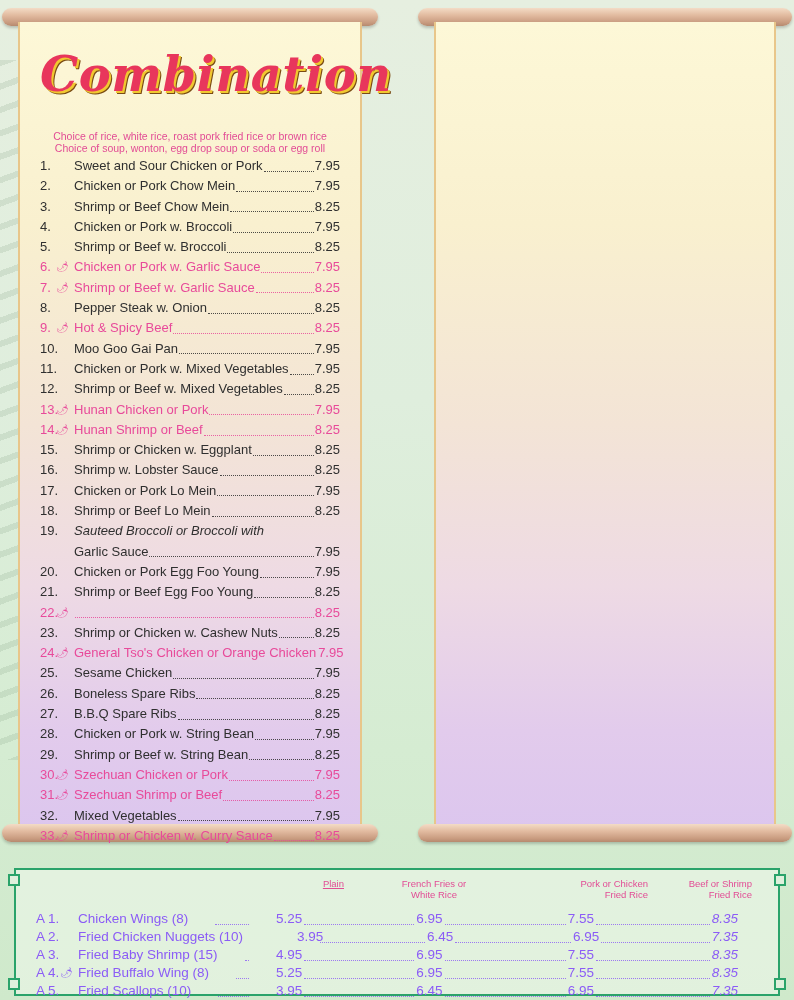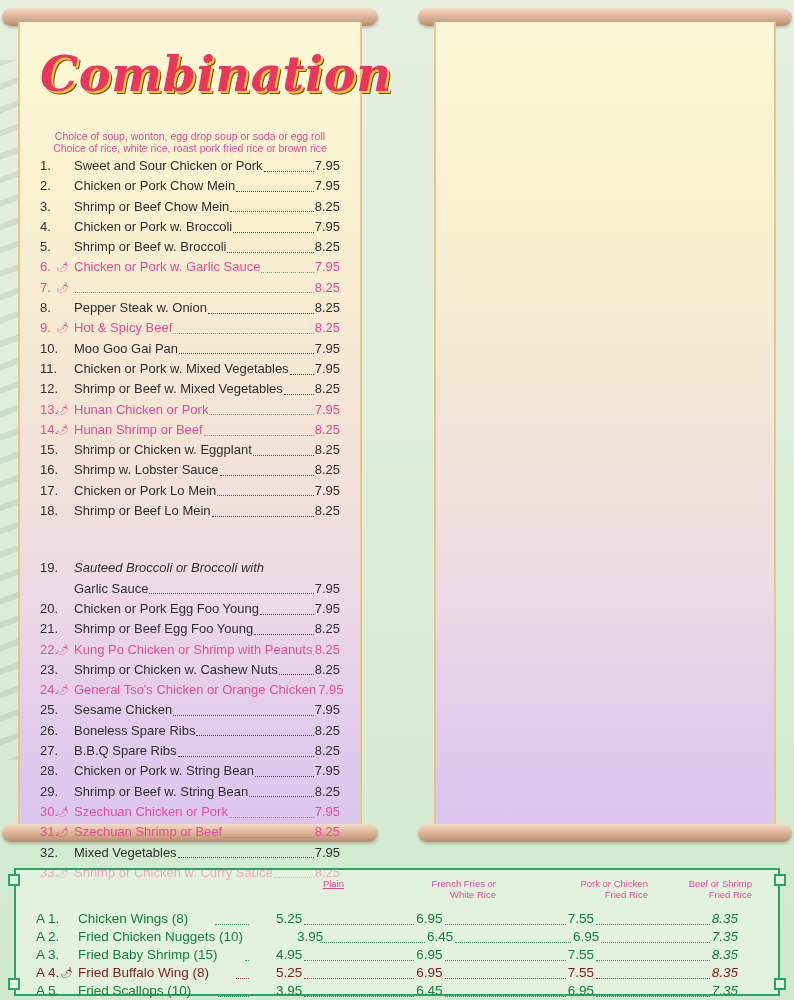--- a/index.html
+++ b/index.html
@@ -62,21 +62,21 @@
   .menu-item.hot { color: #e84a9a; }
   .menu-item .num { width: 34px; flex: none; position: relative; }
   .menu-item .pepper { position: absolute; left: 16px; top: 0; font-size: 10px; }
   .menu-item .name { flex: none; }
   .menu-item .dots {
     flex: 1 1 auto; overflow: hidden; margin: 0 1px;
     border-bottom: 1.5px dotted currentColor; height: 1px; align-self: center;
     transform: translateY(5px); opacity: 0.85;
   }
   .menu-item .price { flex: none; }
-  .menu-item.two-line { height: 40.6px; align-items: flex-end; margin-top: 37px; }
+  .menu-item.two-line { height: 40.6px; align-items: flex-end; }
   .menu-item.two-line .stack { display: flex; flex-direction: column; flex: 1; }
   .menu-item.two-line .stack .l1 { height: 20.3px; line-height: 20.3px; font-style: italic; }
   .menu-item.two-line .stack .l2 { display: flex; align-items: baseline; height: 20.3px; line-height: 20.3px; }
   .menu-item.two-line .num { align-self: flex-start; line-height: 20.3px; }
 
   #left-content { position: absolute; left: 38px; top: 38px; width: 300px; }
 
   
   #appetizers {
     position: absolute; left: 14px; top: 868px; width: 766px; height: 128px;
@@ -92,23 +92,23 @@
   .corner.tr { right: -8px; top: 4px; }
   .corner.br { right: -8px; bottom: 4px; }
   .app-header {
     position: absolute; top: 8px; left: 0; right: 0; height: 26px;
     font-size: 9.5px; color: #e24c95; line-height: 11px;
   }
   .app-header .col { position: absolute; text-align: right; }
   .app-rows { position: absolute; top: 40px; left: 20px; right: 40px; }
   .app-row {
     display: flex; align-items: baseline; height: 18px; line-height: 18px;
-    font-size: 13.5px; color: #15803d; white-space: nowrap;
-  }
-  .app-row.hot { color: #7f1d1d; }
+    font-size: 13.5px; color: #8b5cf6; white-space: nowrap;
+  }
+  .app-row.hot { color: #8b5cf6; }
   .app-row .code { width: 42px; flex: none; position: relative; }
   .app-row .code .pepper { position: absolute; left: 24px; font-size: 10px; }
   .app-row .name { flex: none; }
   .app-row .dots {
     flex: 1 1 auto; border-bottom: 1.5px dotted currentColor; height: 1px; align-self: center;
     transform: translateY(5px); margin: 0 2px; opacity: 0.8;
   }
   .app-row .price { flex: none; }
   .app-row .seg1 { width: 240px; display: flex; align-items: baseline; gap: 25px; }
   .app-row .seg { display: flex; align-items: baseline; }
@@ -121,22 +121,22 @@
 
 <div class="bg-leaves"></div>
 
 <section id="scroll-left" class="scroll">
   <div class="rod top"></div>
   <div class="paper"></div>
   <div class="rod bottom"></div>
   <div id="left-content">
     <h1 class="title" style="margin-top:2px;height:52px;line-height:52px;">Combination</h1>
     <div style="margin-top:30px;">
+      <div class="note">Choice of rice, white rice, roast pork fried rice or brown rice</div>
       <div class="note">Choice of soup, wonton, egg drop soup or soda or egg roll</div>
-      <div class="note">Choice of rice, white rice, roast pork fried rice or brown rice</div>
     </div>
     <ul class="menu-list" id="combo-list" style="margin-top:2px;">
         <li class="menu-item">
           <span class="num"><span>1.</span></span>
           <span class="name">Sweet and Sour Chicken or Pork</span>
           <span class="dots"></span>
           <span class="price">7.95</span>
         </li>
         <li class="menu-item">
           <span class="num"><span>2.</span></span>
@@ -163,20 +163,21 @@
           <span class="price">8.25</span>
         </li>
         <li class="menu-item hot">
           <span class="num"><span>6.</span><span class="pepper">🌶</span></span>
           <span class="name">Chicken or Pork w. Garlic Sauce</span>
           <span class="dots"></span>
           <span class="price">7.95</span>
         </li>
         <li class="menu-item hot">
           <span class="num"><span>7.</span><span class="pepper">🌶</span></span>
+          <span class="name">Shrimp or Beef w. Garlic Sauce</span>
           <span class="dots"></span>
           <span class="price">8.25</span>
         </li>
         <li class="menu-item">
           <span class="num"><span>8.</span></span>
           <span class="name">Pepper Steak w. Onion</span>
           <span class="dots"></span>
           <span class="price">8.25</span>
         </li>
         <li class="menu-item hot">
@@ -257,21 +258,20 @@
           <span class="price">7.95</span>
         </li>
         <li class="menu-item">
           <span class="num"><span>21.</span></span>
           <span class="name">Shrimp or Beef Egg Foo Young</span>
           <span class="dots"></span>
           <span class="price">8.25</span>
         </li>
         <li class="menu-item hot">
           <span class="num"><span>22.</span><span class="pepper">🌶</span></span>
-          <span class="name">Kung Po Chicken or Shrimp with Peanuts</span>
           <span class="dots"></span>
           <span class="price">8.25</span>
         </li>
         <li class="menu-item">
           <span class="num"><span>23.</span></span>
           <span class="name">Shrimp or Chicken w. Cashew Nuts</span>
           <span class="dots"></span>
           <span class="price">8.25</span>
         </li>
         <li class="menu-item hot">
@@ -347,21 +347,21 @@
 
 <section id="appetizers">
   <div class="corner tl"></div>
   <div class="corner bl"></div>
   <div class="corner tr"></div>
   <div class="corner br"></div>
   <div class="app-header">
     <div class="col" style="left:288px;width:40px;top:0;text-decoration:underline;">
       <div>Plain</div>
     </div>
-    <div class="col" style="left:380px;width:100px;">
+    <div class="col" style="left:368px;width:100px;text-align:center;">
       <div>French Fries or</div>
       <div>White Rice</div>
     </div>
     <div class="col" style="left:532px;width:100px;">
       <div>Pork or Chicken</div>
       <div>Fried Rice</div>
     </div>
     <div class="col" style="left:636px;width:100px;">
       <div>Beef or Shrimp</div>
       <div>Fried Rice</div>

